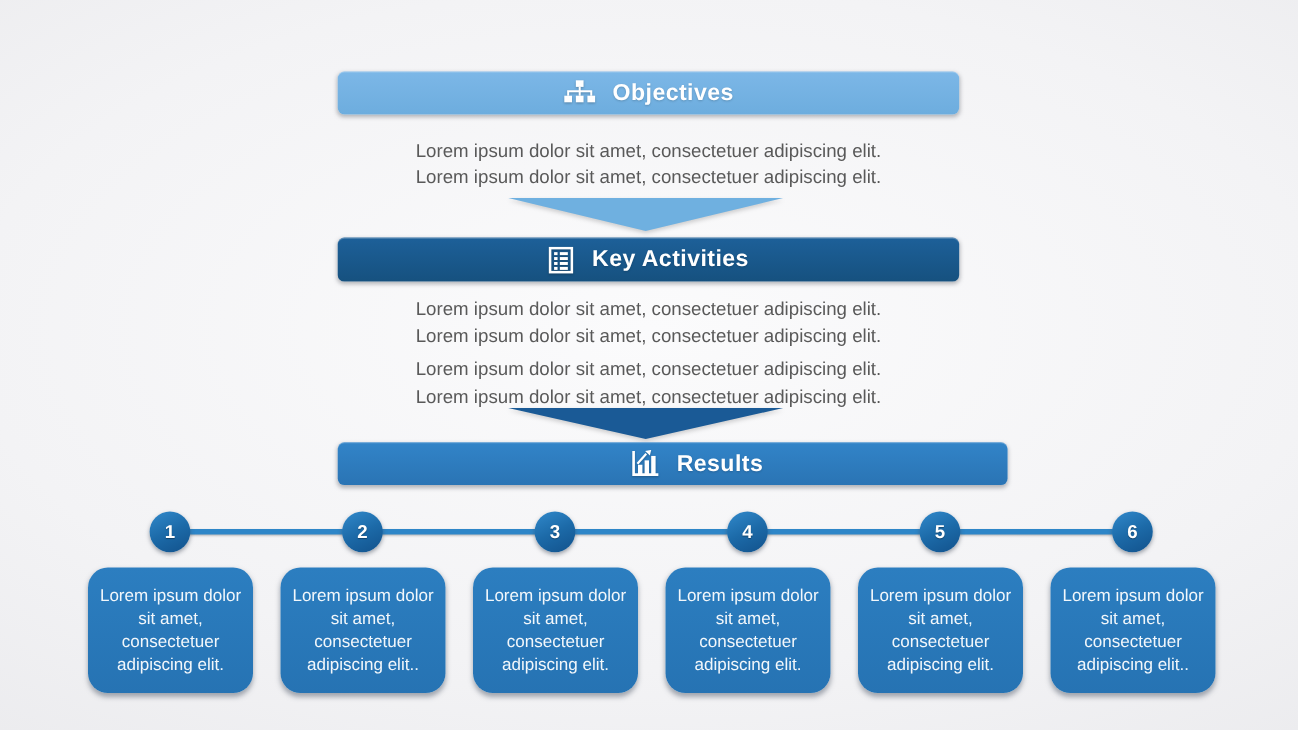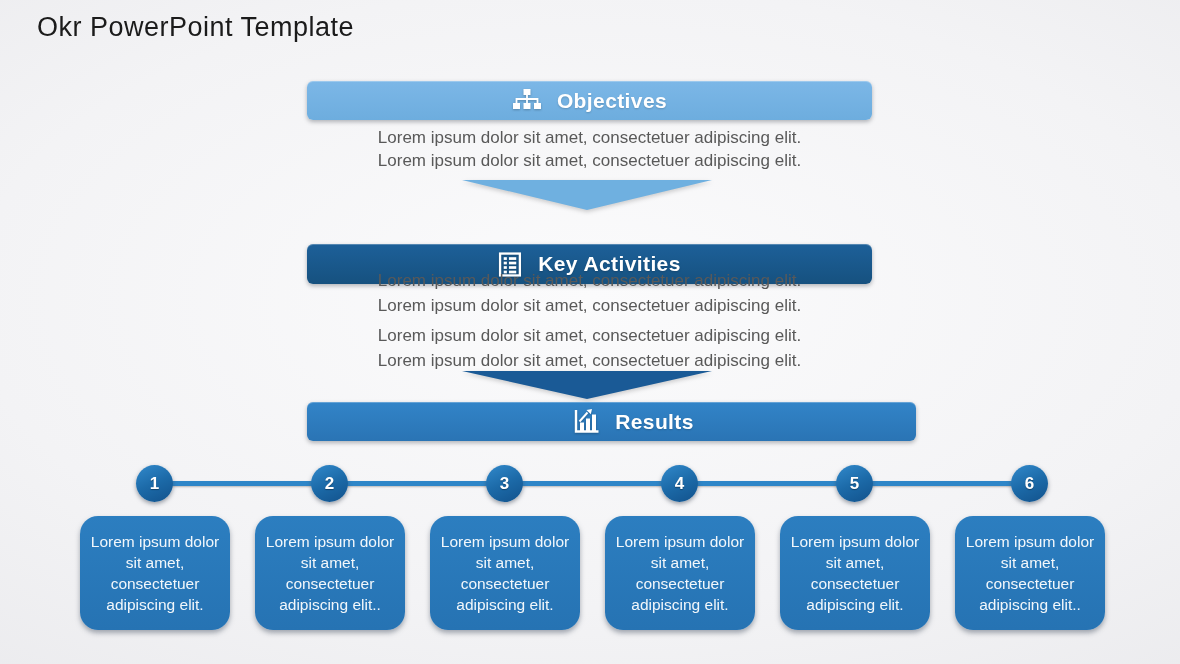--- a/index.html
+++ b/index.html
@@ -38,29 +38,28 @@
     color: #ffffff;
     box-shadow: 0 2px 4px rgba(90,95,105,0.45), inset 0 1px 0 rgba(255,255,255,0.25);
   }
   .banner-label {
     font-size: 21px;
     font-weight: bold;
     letter-spacing: 0.4px;
     text-shadow: 0 1px 2px rgba(0,0,0,0.18);
   }
   .banner-objectives {
-    top: 81px;
+    top: 65px;
     background: linear-gradient(180deg, #7cb7e7 0%, #6dadde 100%);
     text-align: right;
   }
   .banner-key {
     top: 216px;
     height: 40px;
     background: linear-gradient(180deg, #1d6099 0%, #16517f 100%);
-    margin-top: 28px;
   }
   .banner-results {
     top: 402px;
     background: linear-gradient(180deg, #3284c8 0%, #2a74b4 100%);
     padding-left: 44px;
   }
   .banner .icon {
     display: flex;
     align-items: center;
     filter: drop-shadow(0 1px 1px rgba(0,0,0,0.25));
@@ -148,21 +147,20 @@
     text-align: center;
   }
   .b1 { left: 80px; }  .b2 { left: 255px; } .b3 { left: 430px; }
   .b4 { left: 605px; } .b5 { left: 780px; } .b6 { left: 955px; }
 </style>
 </head>
 <body>
 
 <div class="slide">
 
-  <h1 class="title">Okr PowerPoint Template</h1>
 
   <div class="banner banner-objectives">
     <span class="icon">
       <svg width="30" height="25" viewBox="0 0 30 25" aria-hidden="true">
         <rect x="11.5" y="1" width="7" height="6" fill="#ffffff"></rect>
         <path d="M15 7 v4 M4.5 15 v-4 h21 v4 M15 11 v4" stroke="#ffffff" stroke-width="1.8" fill="none"></path>
         <rect x="1" y="15" width="7" height="6" fill="#ffffff"></rect>
         <rect x="11.5" y="15" width="7" height="6" fill="#ffffff"></rect>
         <rect x="22" y="15" width="7" height="6" fill="#ffffff"></rect>
       </svg>

